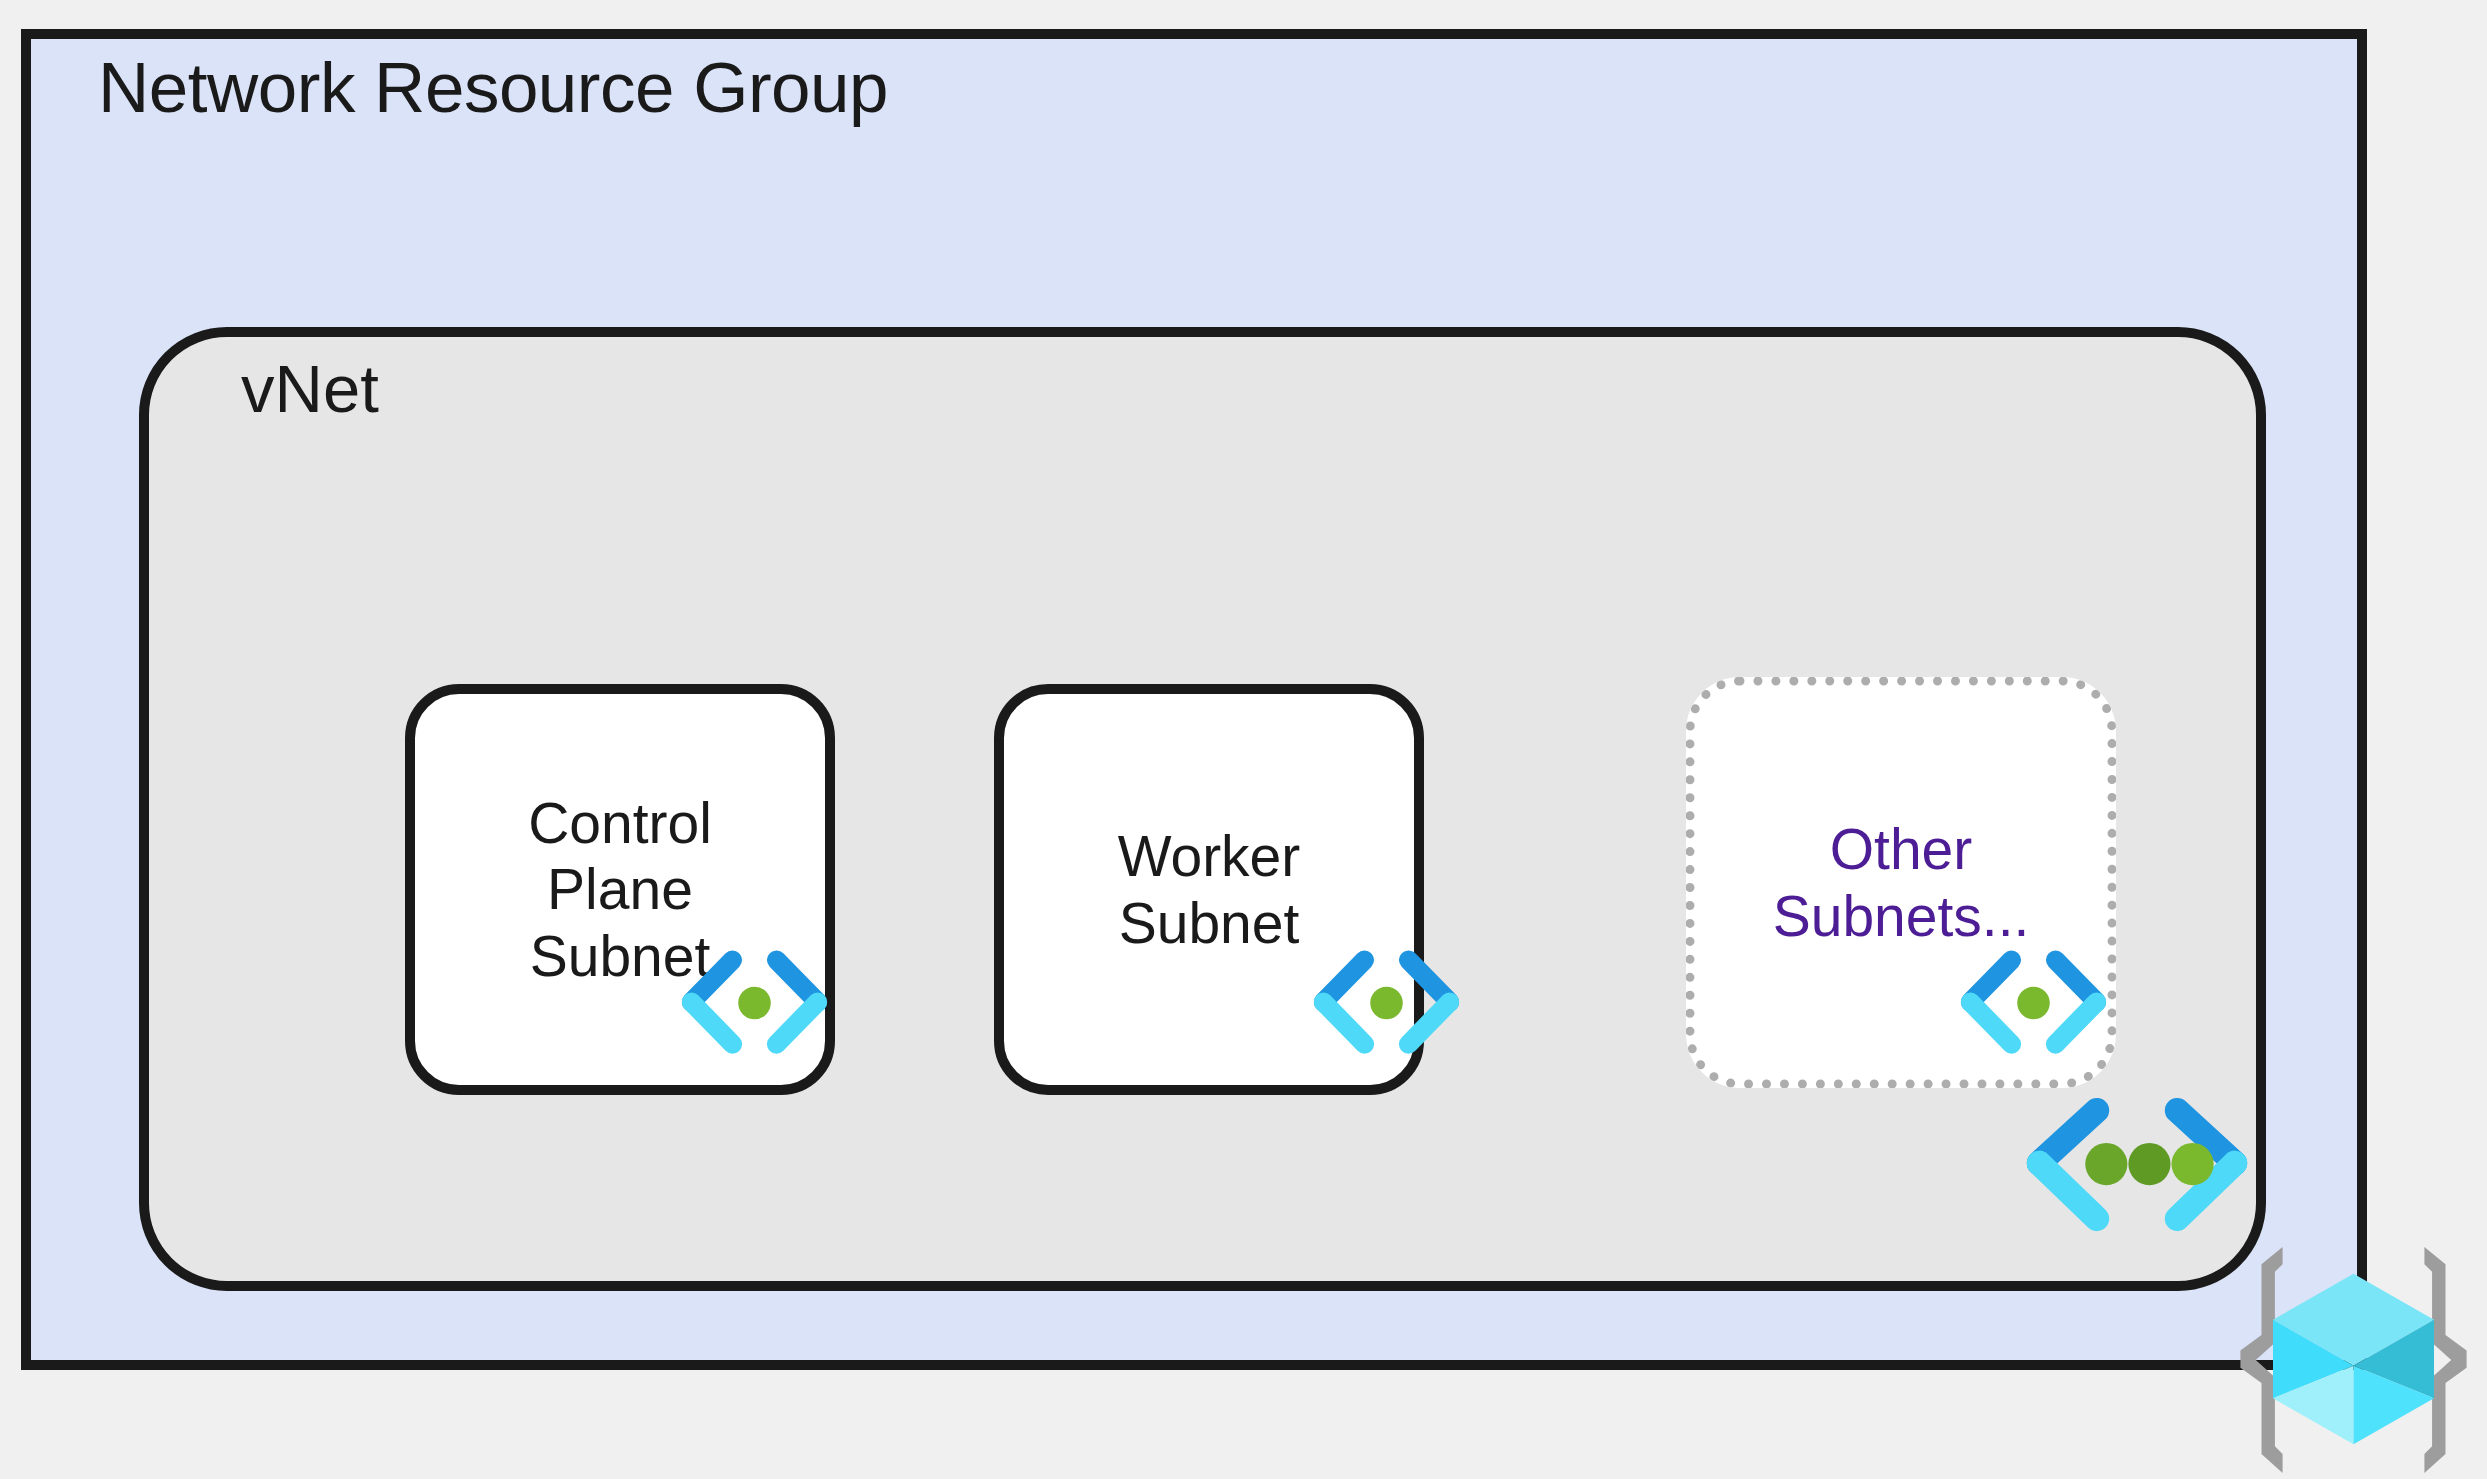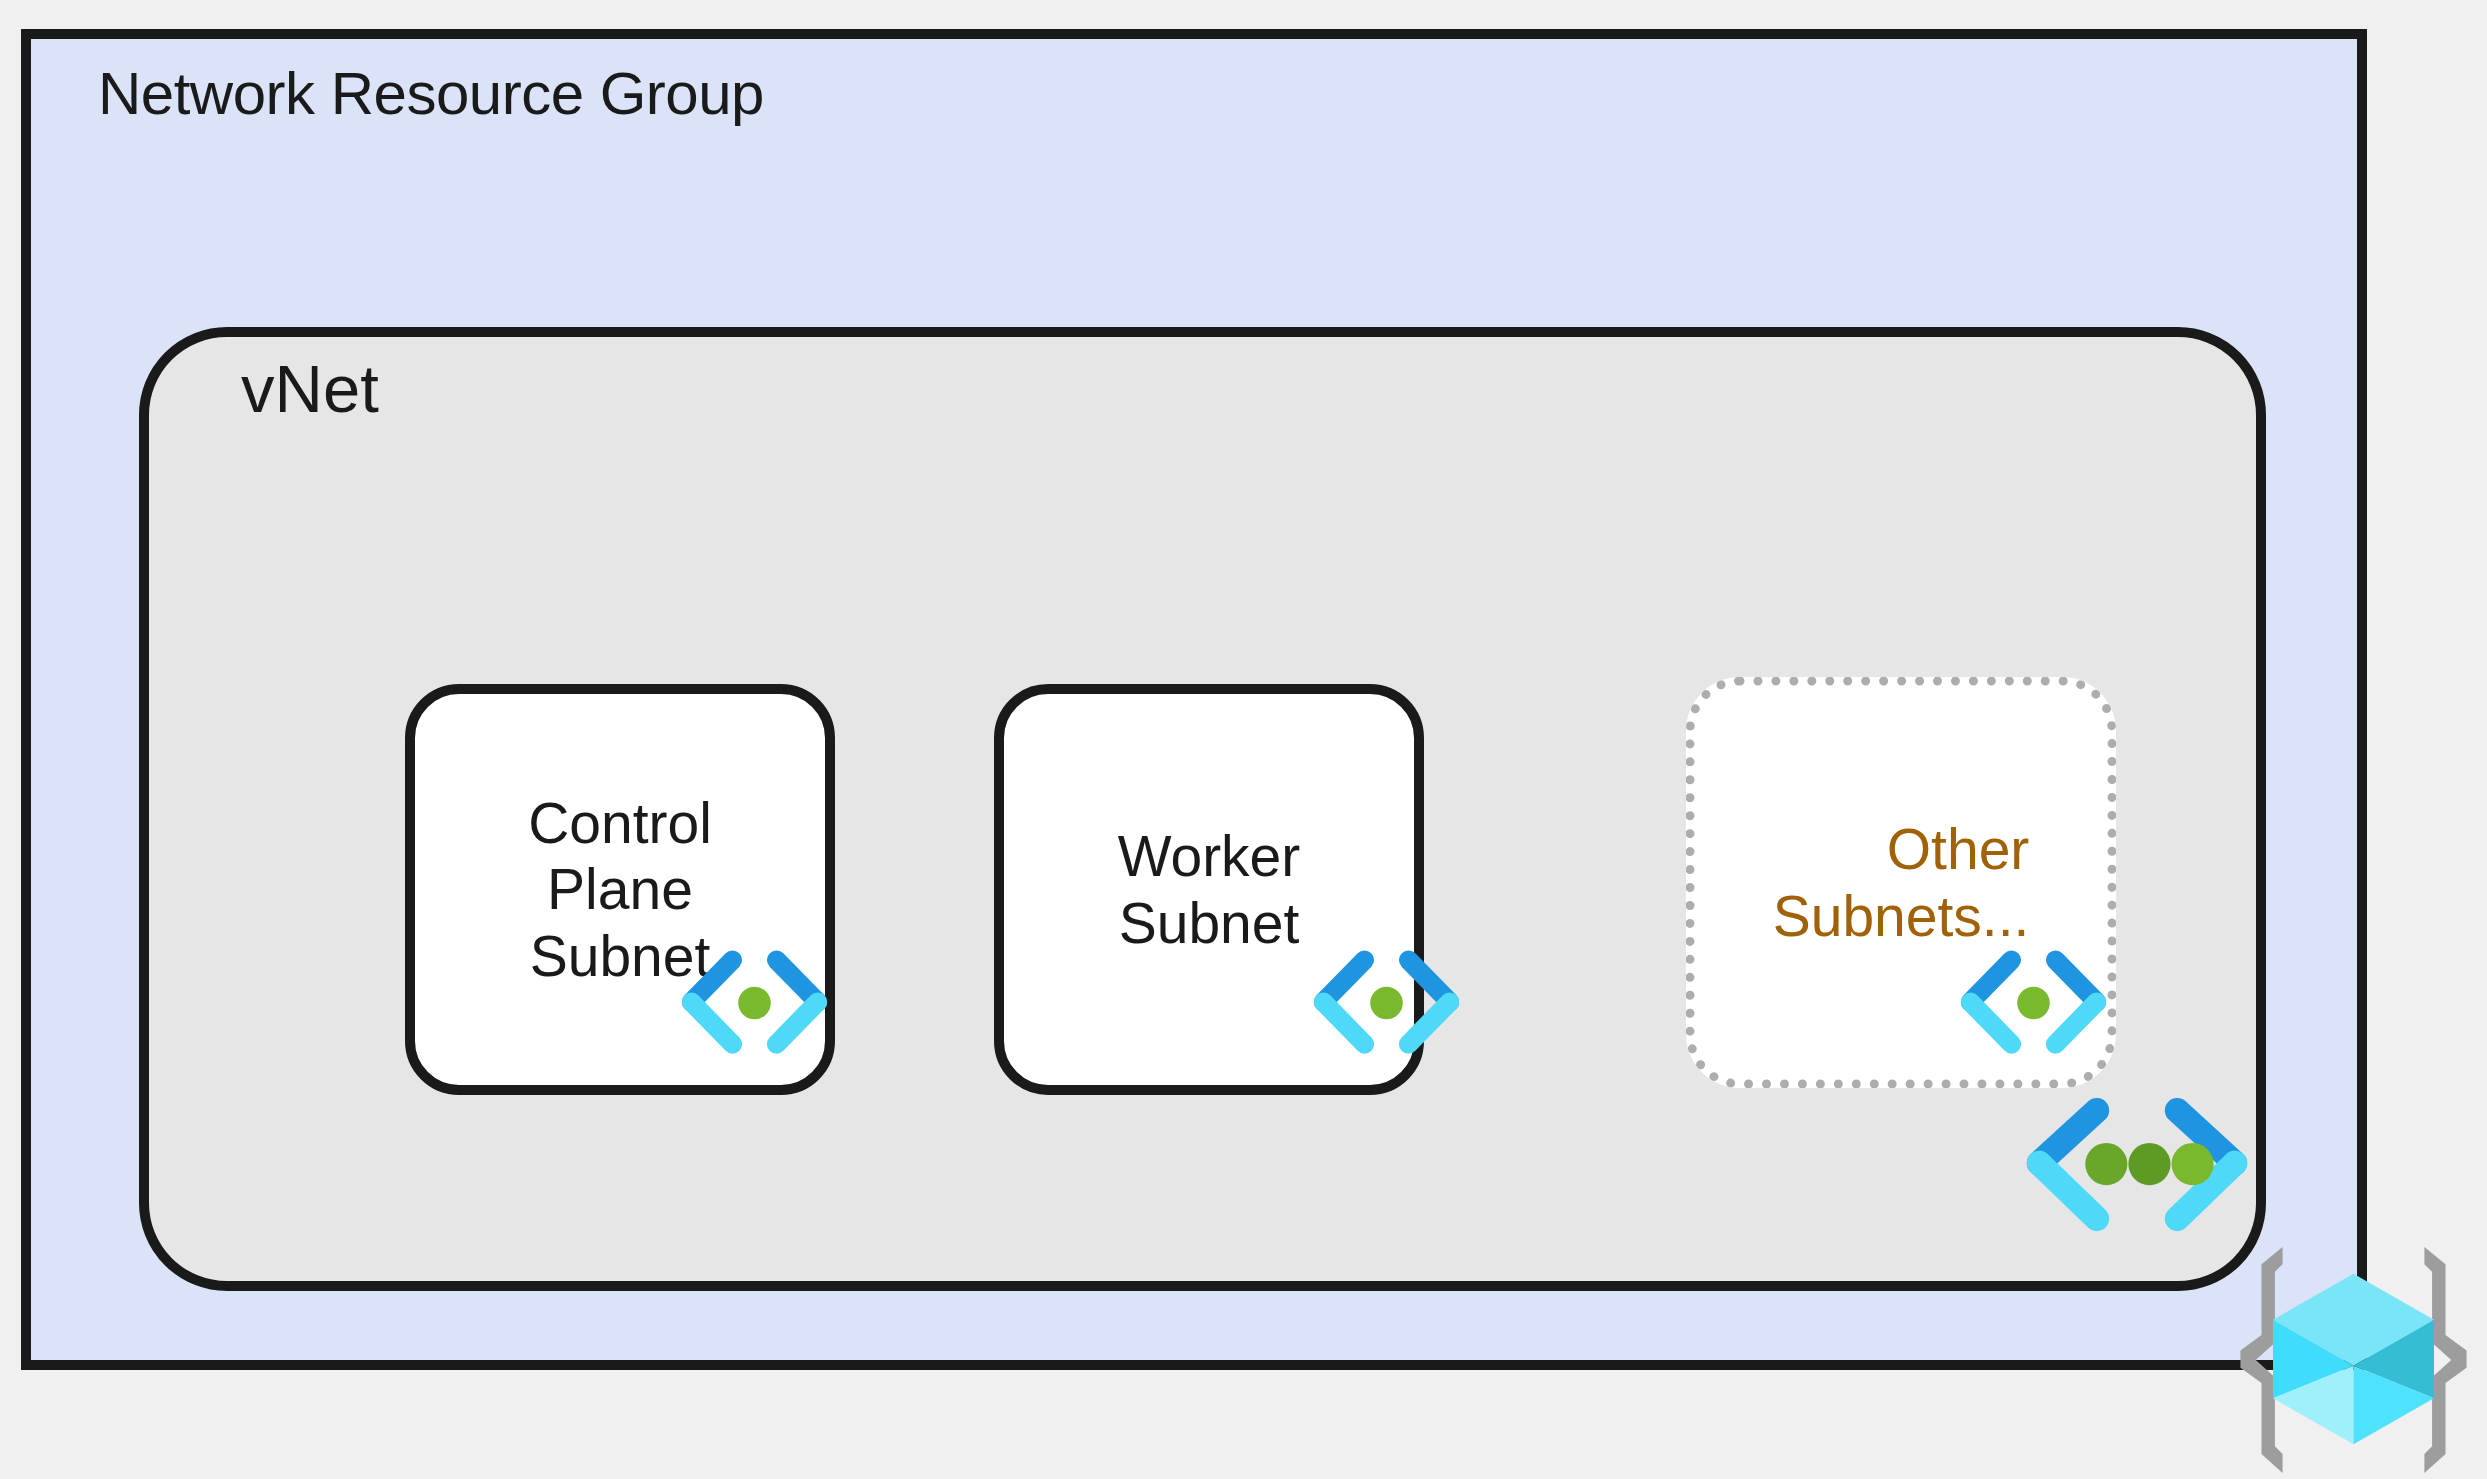--- a/index.html
+++ b/index.html
@@ -31,22 +31,22 @@
     top: 29px;
     width: 2346px;
     height: 1341px;
     background: #dae3f7;
     border: 10.6px solid #1a1a1a;
     box-sizing: border-box;
   }
   .rg-title {
     position: absolute;
     left: 67px;
-    top: 23px;
-    font-size: 60px;
+    top: 12px;
+    font-size: 71px;
     line-height: 1.05;
     color: #1a1a1a;
     font-weight: 400;
     letter-spacing: -0.5px;
     white-space: nowrap;
   }
 
   
   .vnet-box {
     position: absolute;
@@ -87,21 +87,21 @@
     font-size: 57px;
     line-height: 1.16;
     color: #1a1a1a;
     text-align: center;
     white-space: pre-line;
   }
   .subnet.dashed {
     border: 9.6px dotted #adadad;
     border-radius: 54px;
   }
-  .subnet.dashed .label { color: #a16207; text-align: right; }
+  .subnet.dashed .label { color: #4c1d95; }
 
   #subnet-control { left: 374px;  top: 645px; }
   #subnet-worker  { left: 963px; top: 645px; }
   #subnet-other   { left: 1655px; top: 638px; }
 
   
   .code-badge {
     position: absolute;
     pointer-events: none;
   }

